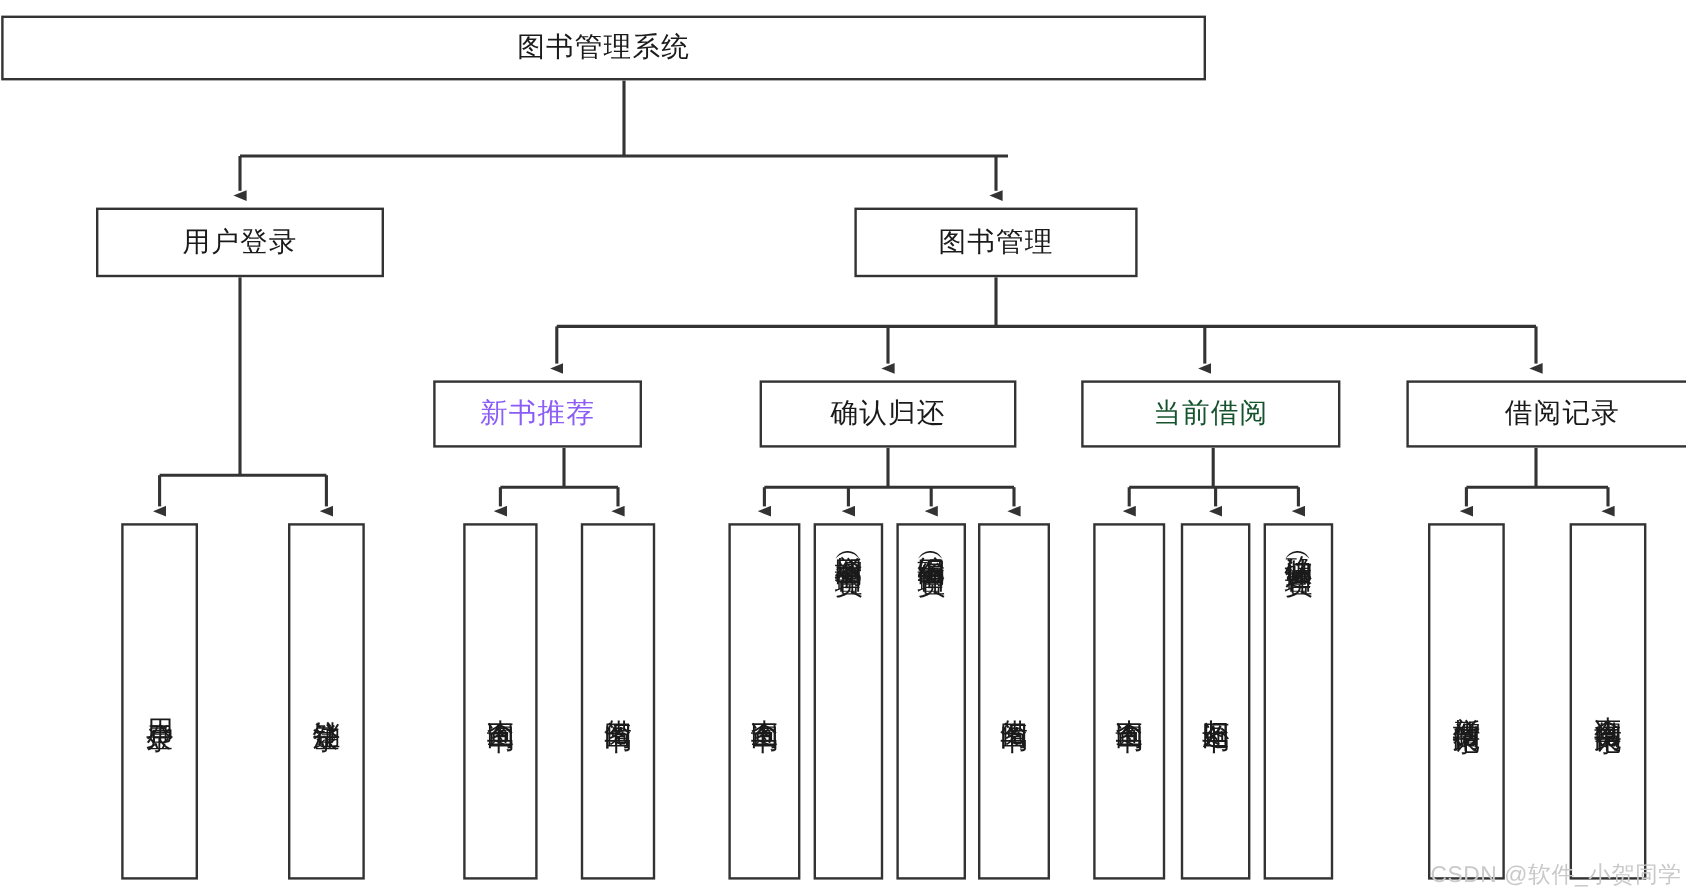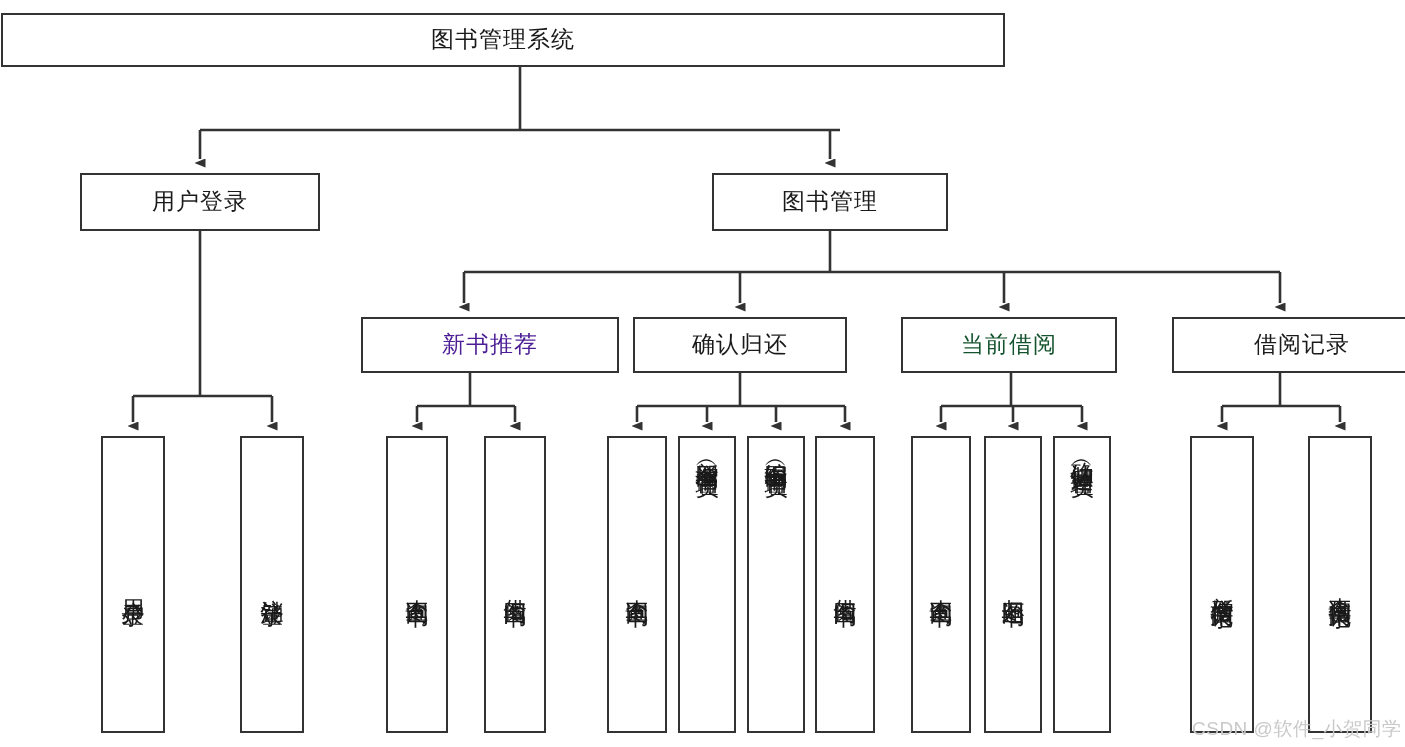--- a/index.html
+++ b/index.html
@@ -127,21 +127,21 @@
     <span class="node-label">图书管理系统</span>
   </div>
 
   <div class="node node-h" id="node-l1-0" style="left: 80px; top: 173px; width: 240px; height: 58px; border-color: rgb(51, 51, 51); background: rgb(255, 255, 255); color: rgb(26, 26, 26);">
     <span class="node-label">用户登录</span>
   </div>
   <div class="node node-h" id="node-l1-1" style="left: 712px; top: 173px; width: 236px; height: 58px; border-color: rgb(51, 51, 51); background: rgb(255, 255, 255); color: rgb(26, 26, 26);">
     <span class="node-label">图书管理</span>
   </div>
 
-  <div class="node node-h" id="node-l2-0" style="left: 361px; top: 317px; width: 258px; height: 56px; border-color: rgb(51, 51, 51); background: rgb(255, 255, 255); color: #4c1d95;">
+  <div class="node node-h" id="node-l2-0" style="left: 361px; top: 317px; width: 174px; height: 56px; border-color: rgb(51, 51, 51); background: rgb(255, 255, 255); color: #8b5cf6;">
     <span class="node-label">新书推荐</span>
   </div>
   <div class="node node-h" id="node-l2-1" style="left: 633px; top: 317px; width: 214px; height: 56px; border-color: rgb(51, 51, 51); background: rgb(255, 255, 255); color: rgb(26, 26, 26);">
     <span class="node-label">确认归还</span>
   </div>
   <div class="node node-h" id="node-l2-2" style="left: 901px; top: 317px; width: 216px; height: 56px; border-color: rgb(51, 51, 51); background: rgb(255, 255, 255); color: #14532d;">
     <span class="node-label">当前借阅</span>
   </div>
   <div class="node node-h" id="node-l2-3" style="left: 1172px; top: 317px; width: 260px; height: 56px; border-color: rgb(51, 51, 51); background: rgb(255, 255, 255); color: rgb(26, 26, 26);">
     <span class="node-label">借阅记录</span>

